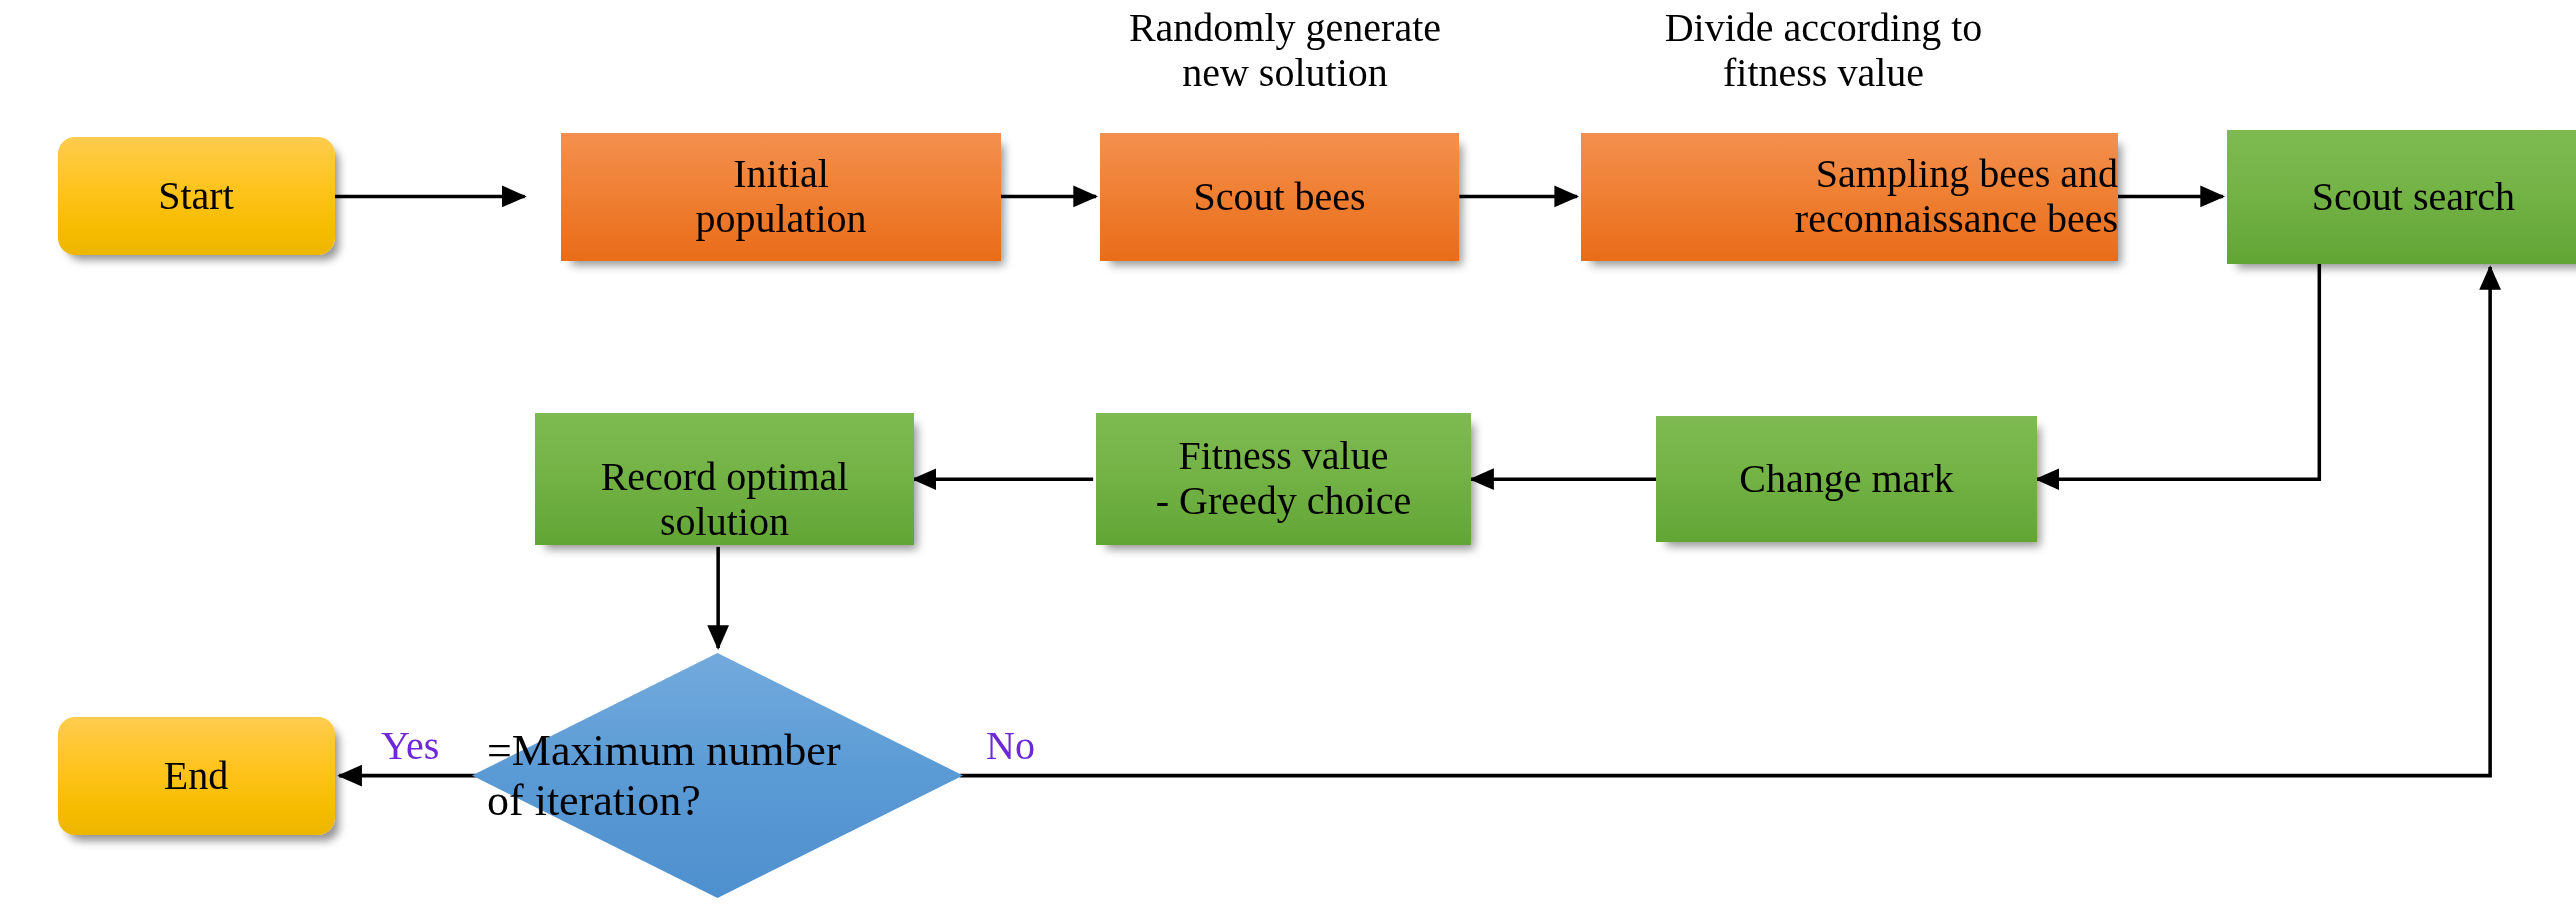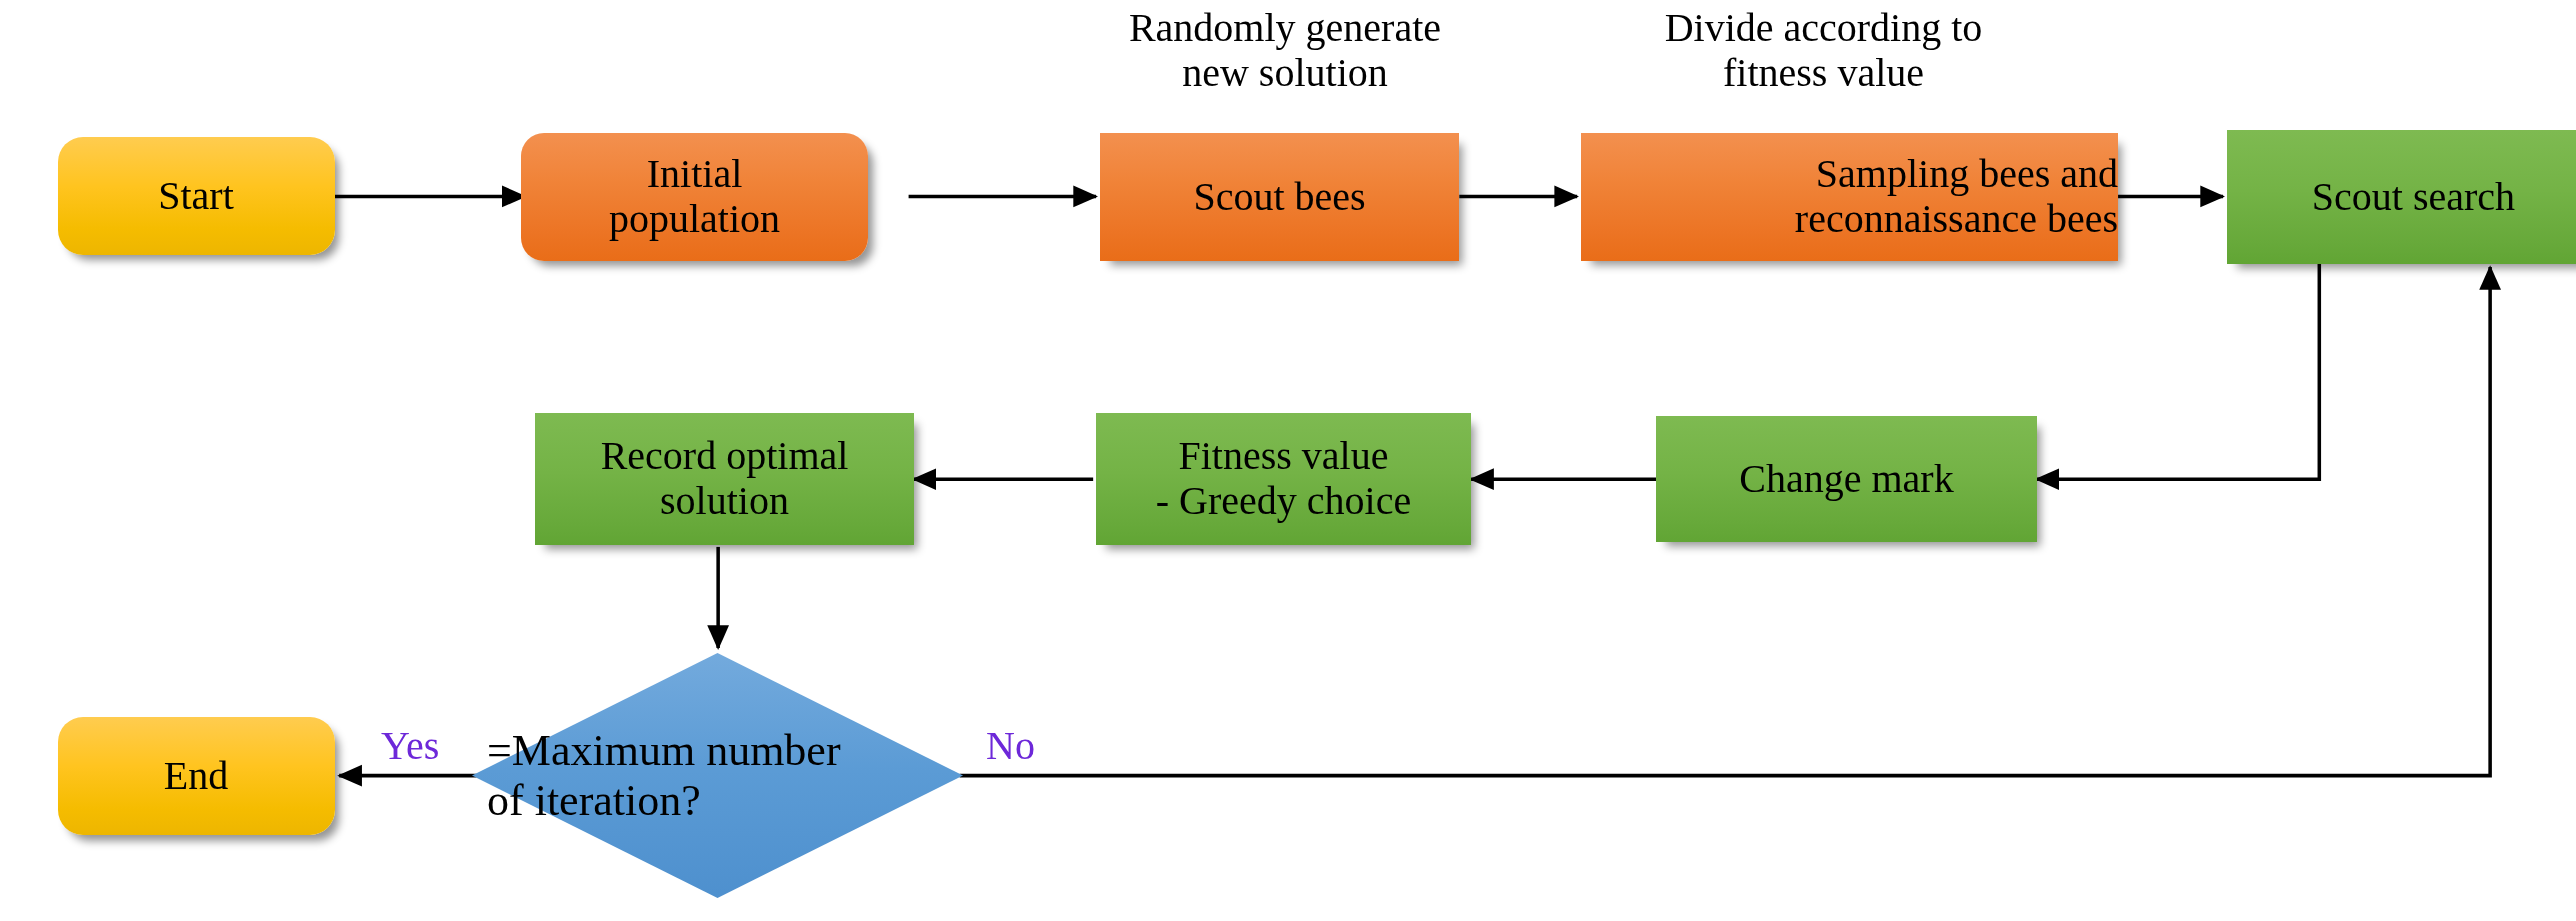--- a/index.html
+++ b/index.html
@@ -48,21 +48,21 @@
     width: 100%;
     white-space: pre-line;
   }
 
   
   .box {
     box-shadow: 6.9px 7.9px 8.8px -2.9px rgba(0,0,0,0.42);
   }
 
   .terminator {
-    border-radius: 25px;
+    border-radius: 17px;
     background: linear-gradient(180deg, #FFCC4F 0%, #FFC41F 42%, #F5BC00 78%, #EDB600 100%);
     font-size: 40px;
   }
 
   .process-orange {
     background: linear-gradient(180deg, #F3904F 0%, #F08338 38%, #EC7424 78%, #E96D18 100%);
     font-size: 40px;
   }
 
   .process-green {
@@ -157,39 +157,39 @@
   <div class="caption" style="left:1031px; top:5.9px; width:452px;">Randomly generate
 new solution</div>
 
   <div class="caption" style="left:1555px; top:5.9px; width:481px;">Divide according to
 fitness value</div>
 
   <div class="node box terminator" style="left:29.5px; top:137px; width:277px; height:118px;">
     <span class="label">Start</span>
   </div>
 
-  <div class="node box process-orange" style="left:493px; top:133px; width:347px; height:128px;border-radius:23px;">
+  <div class="node box process-orange" style="left:533px; top:133px; width:440px; height:128px;">
     <span class="label">Initial
 population</span>
   </div>
 
   <div class="node box process-orange" style="left:1072px; top:133px; width:359px; height:128px;">
     <span class="label">Scout bees</span>
   </div>
 
   <div class="node box process-orange" style="left:1553px; top:133px; width:537px; height:128px;text-align:right;">
     <span class="label">Sampling bees and
 reconnaissance bees</span>
   </div>
 
   <div class="node box process-green" style="left:2199px; top:130px; width:373px; height:134px;">
     <span class="label">Scout search</span>
   </div>
 
-  <div class="node box process-green" style="left:507px; top:413px; width:379px; height:132px;">
+  <div class="node box process-green" style="left:507px; top:413px; width:379px; height:132px;align-items:flex-end;">
     <span class="label">Record optimal
 solution</span>
   </div>
 
   <div class="node box process-green" style="left:1068px; top:413px; width:375px; height:132px;">
     <span class="label">Fitness value
 - Greedy choice</span>
   </div>
 
   <div class="node box process-green" style="left:1628px; top:416px; width:381px; height:126px;">

